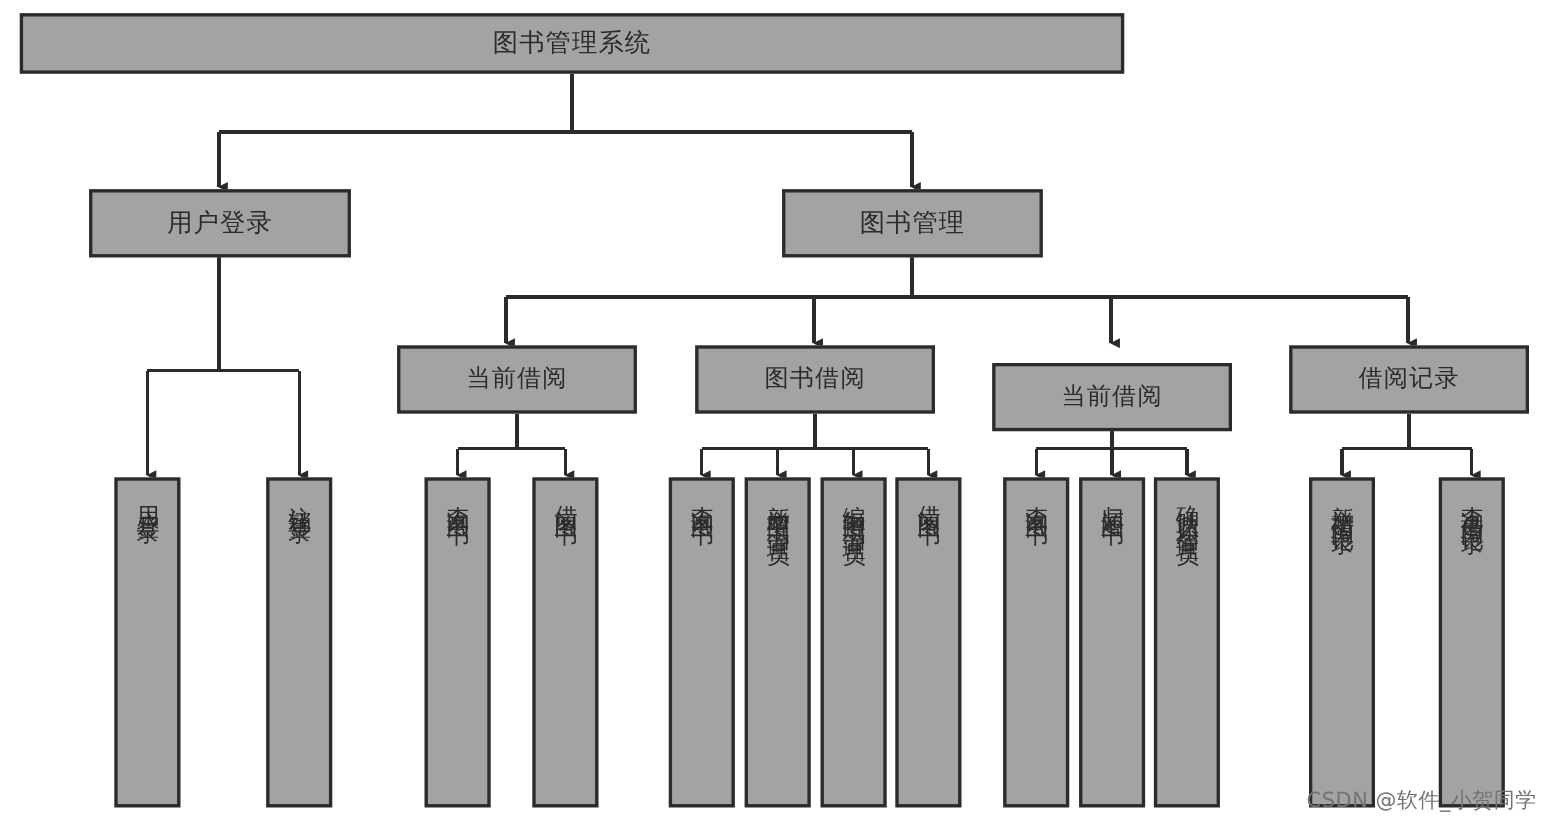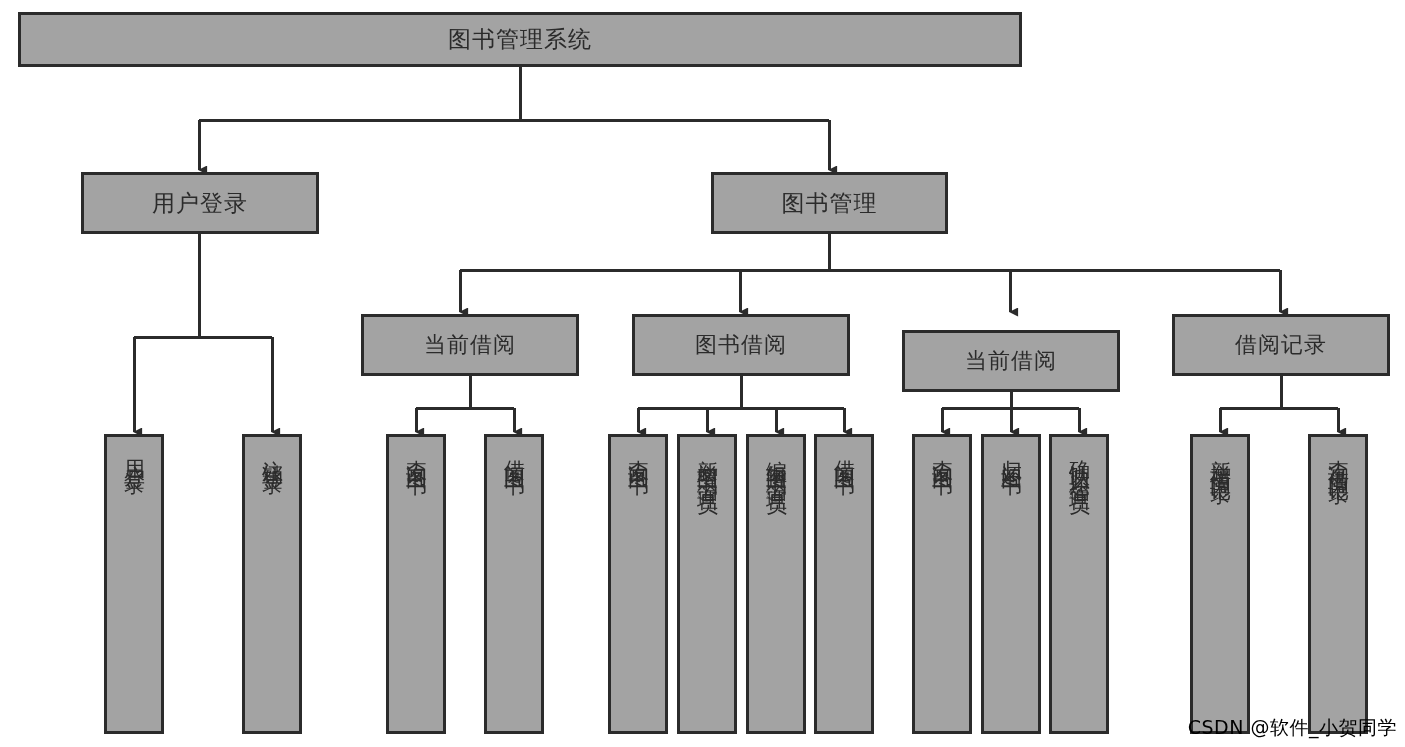--- a/index.html
+++ b/index.html
@@ -57,21 +57,21 @@
   }
   .node.root .label { font-size: 23px; }
   .node.level2 .label { font-size: 23px; }
   .node.level3 .label { font-size: 22px; }
 
   .watermark {
     position: absolute;
     right: 8px;
     bottom: 6px;
     font-size: 19px;
-    color: #000000;
+    color: #737373;
     letter-spacing: 0.5px;
     white-space: nowrap;
     user-select: none;
   }
 </style>
 </head>
 <body>
 
 <div id="canvas">
 

